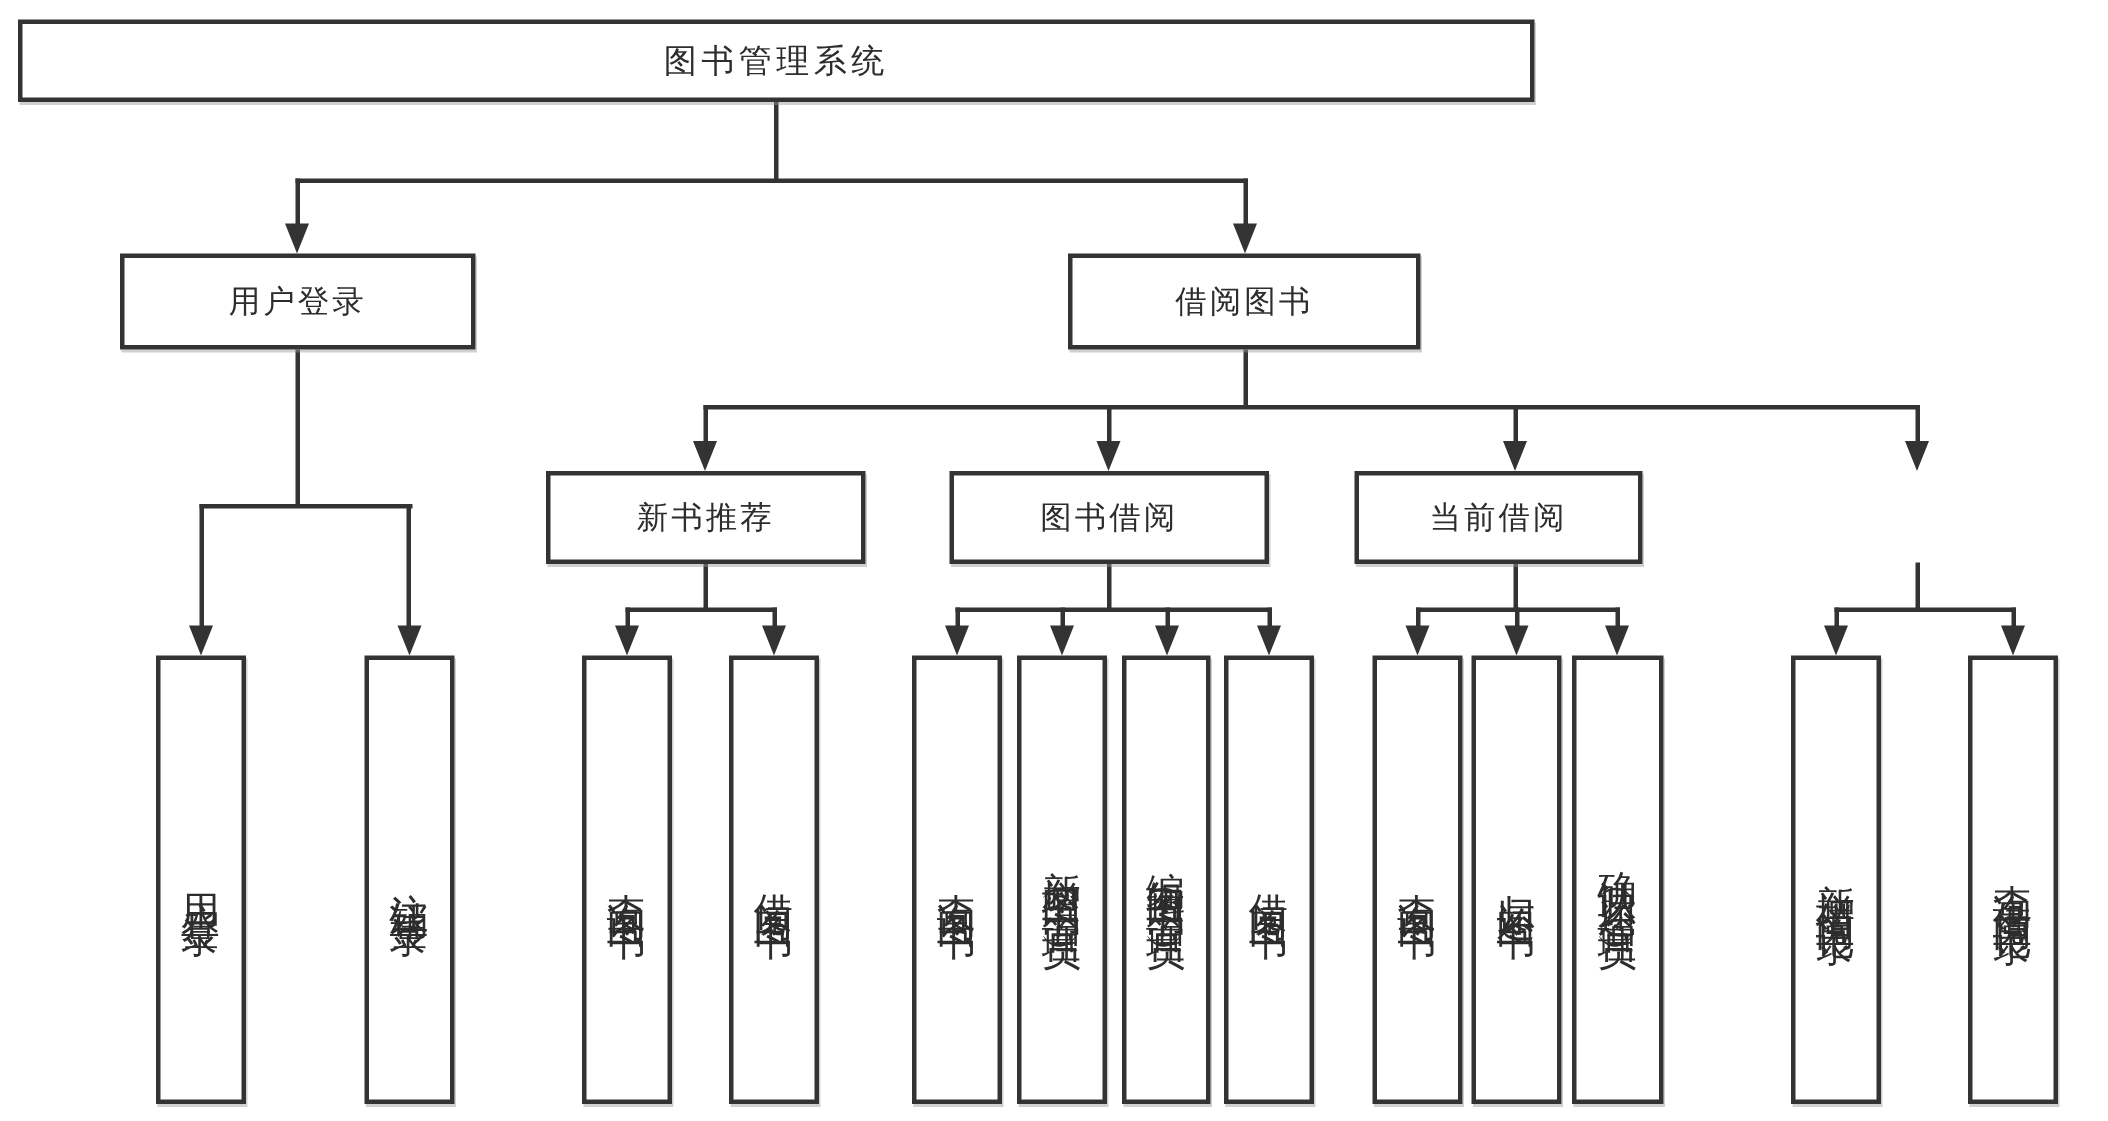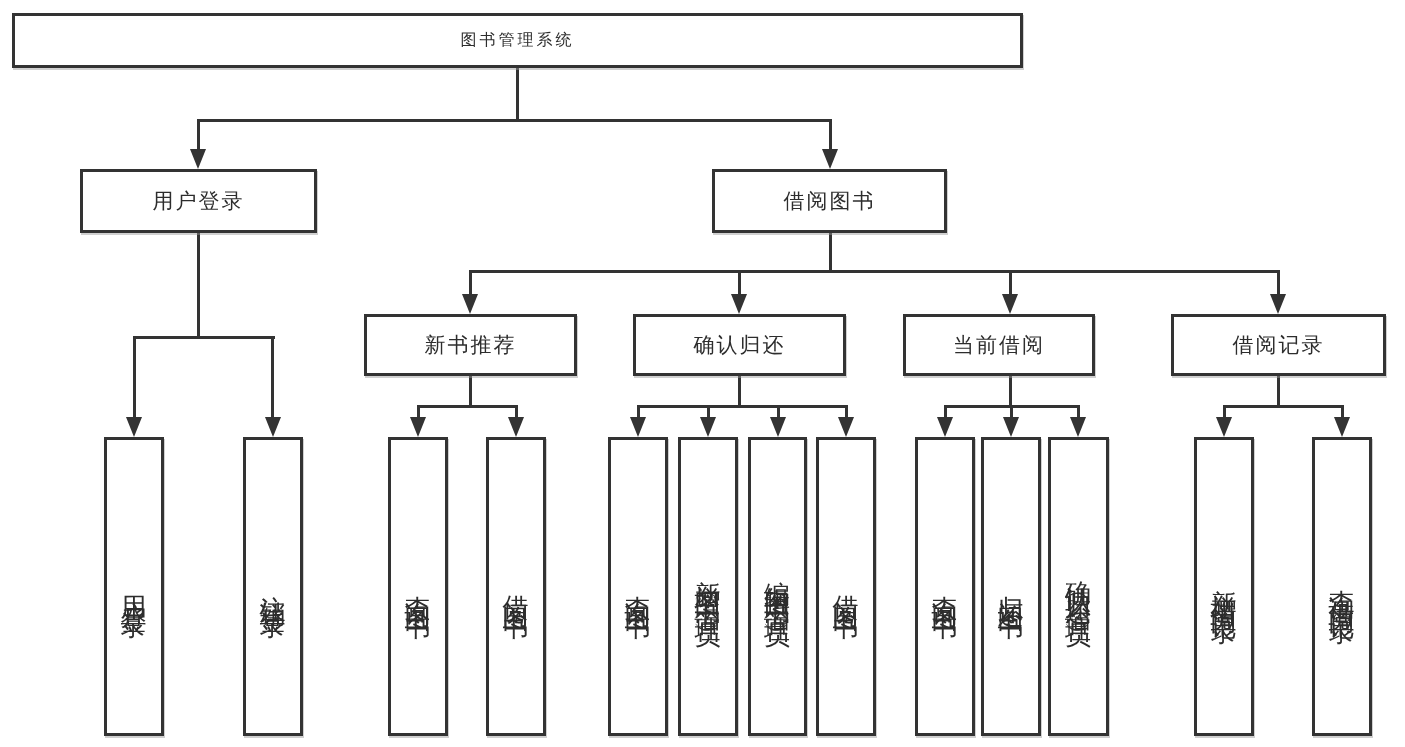--- a/index.html
+++ b/index.html
@@ -6,21 +6,21 @@
   .canvas{
     position:relative;width:1405px;height:747px;background:#ffffff;overflow:hidden;
     font-family:"Liberation Sans","DejaVu Sans",sans-serif;color:#2d2d2d;
   }
   .box{
     position:absolute;box-sizing:border-box;border:3px solid #333333;background:#ffffff;
     display:flex;align-items:center;justify-content:center;
     box-shadow:1px 2px 0 rgba(150,150,150,0.45);
   }
   .box .lbl{display:block;font-size:21px;letter-spacing:2px;white-space:nowrap;}
-  .box.root .lbl{font-size:16px;letter-spacing:3px;}
+  .box.root .lbl{font-size:22px;letter-spacing:3px;}
   .leaf .lbl{
     writing-mode:vertical-rl;text-orientation:mixed;
     font-size:26px;letter-spacing:6px;line-height:1;white-space:nowrap;
   }
   .v{position:absolute;width:3px;background:#333333;}
   .h{position:absolute;height:3px;background:#333333;}
   .a{
     position:absolute;width:0;height:0;
     border-left:8px solid transparent;border-right:8px solid transparent;
     border-top:20px solid #333333;
@@ -102,27 +102,24 @@
     <span class="lbl">用户登录</span>
   </div>
   <div class="box" style="left:712px;top:169px;width:235px;height:64px">
     <span class="lbl">借阅图书</span>
   </div>
 
   <div class="box" style="left:364px;top:314px;width:213px;height:62px">
     <span class="lbl">新书推荐</span>
   </div>
   <div class="box" style="left:633px;top:314px;width:213px;height:62px">
-    <span class="lbl">确认归还</span>
+    <span class="lbl">图书借阅</span>
   </div>
   <div class="box" style="left:903px;top:314px;width:192px;height:62px">
     <span class="lbl">当前借阅</span>
-  </div>
-  <div class="box" style="left:1171px;top:314px;width:215px;height:62px">
-    <span class="lbl">借阅记录</span>
   </div>
 
   <div class="box leaf" style="left:104px;top:437px;width:60px;height:299px">
     <span class="lbl">用户登录</span>
   </div>
   <div class="box leaf" style="left:243px;top:437px;width:60px;height:299px">
     <span class="lbl">注销登录</span>
   </div>
 
   <div class="box leaf" style="left:388px;top:437px;width:60px;height:299px">

